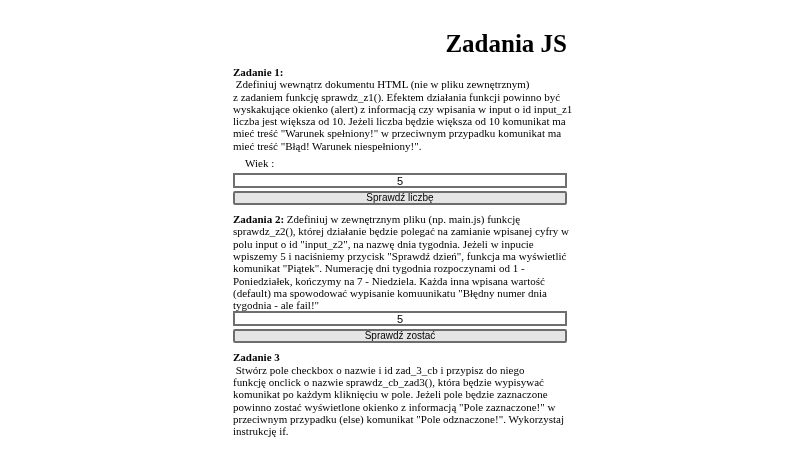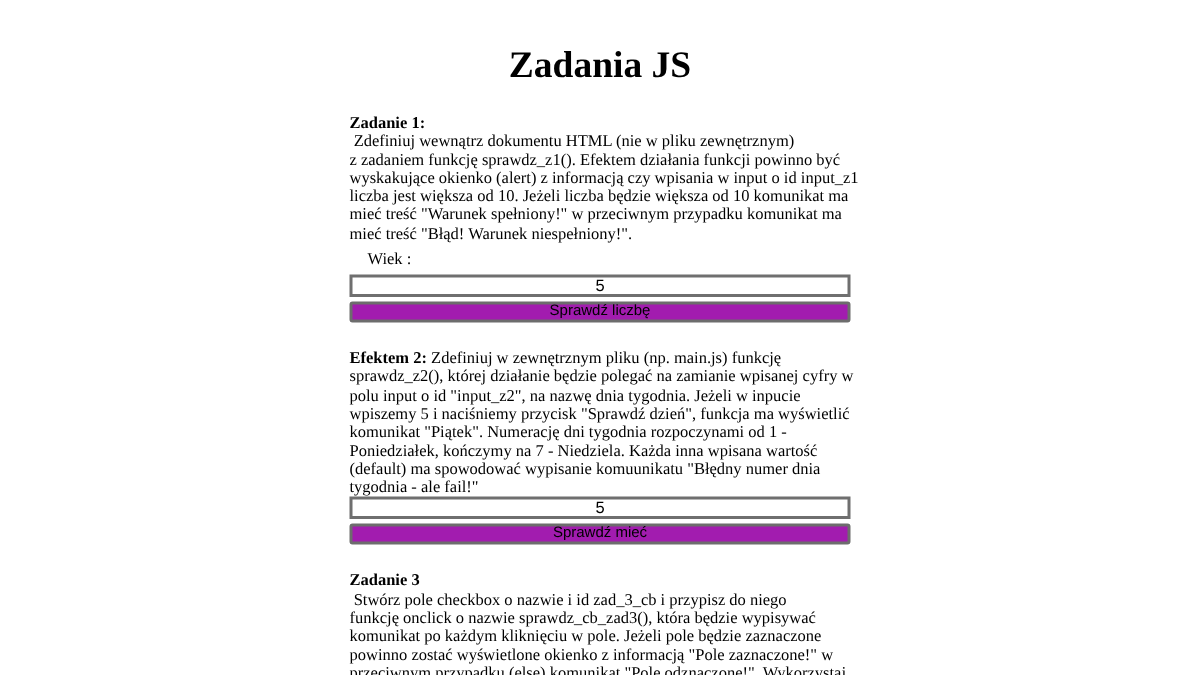--- a/index.html
+++ b/index.html
@@ -12,27 +12,27 @@
     overflow: hidden;
   }
   .page {
     width: 334px;
     margin: 0 auto;
   }
   h1.title {
     font-size: 25px;
     line-height: 29px;
     font-weight: bold;
-    text-align: center;
+    text-align: right;
     margin: 29px 0 0 0;
   }
   p.task {
     font-size: 11px;
     line-height: 12.3px;
-    margin: 18px 0 0 0;
+    margin: 8px 0 0 0;
     font-family: Liberation Serif, serif;
   }
   p.task b { font-weight: bold; }
   p.task .tx { white-space: pre; }
   .field-label {
     font-size: 11px;
     line-height: 12px;
     margin: 5px 0 4px 12px;
   }
   input.txt {
@@ -49,21 +49,21 @@
     padding: 0;
     margin: 0 0 3px 0;
     border-radius: 0;
   }
   button.btn {
     display: block;
     box-sizing: border-box;
     width: 100%;
     height: 14px;
     border: 2px solid #6d6d6d;
-    background: #a21caf;
+    background: #e5e5e5;
     color: #000000;
     font-family: "Liberation Sans", sans-serif;
     font-size: 10px;
     line-height: 10px;
     text-align: center;
     padding: 0;
     margin: 0;
     border-radius: 2px;
   }
 </style>
@@ -78,31 +78,31 @@
 z zadaniem funkcję sprawdz_z1(). Efektem działania funkcji powinno być
 wyskakujące okienko (alert) z informacją czy wpisania w input o id input_z1
 liczba jest większa od 10. Jeżeli liczba będzie większa od 10 komunikat ma
 mieć treść "Warunek spełniony!" w przeciwnym przypadku komunikat ma
 mieć treść "Błąd! Warunek niespełniony!".</span></p>
 
   <div class="field-label">Wiek :</div>
   <input class="txt" type="text" value="5" style="">
   <button class="btn">Sprawdź liczbę</button>
 
-  <p class="task"><b>Efektem 2:</b><span class="tx"> Zdefiniuj w zewnętrznym pliku (np. main.js) funkcję
+  <p class="task"><b>Zadania 2:</b><span class="tx"> Zdefiniuj w zewnętrznym pliku (np. main.js) funkcję
 sprawdz_z2(), której działanie będzie polegać na zamianie wpisanej cyfry w
 polu input o id "input_z2", na nazwę dnia tygodnia. Jeżeli w inpucie
 wpiszemy 5 i naciśniemy przycisk "Sprawdź dzień", funkcja ma wyświetlić
 komunikat "Piątek". Numerację dni tygodnia rozpoczynami od 1 -
 Poniedziałek, kończymy na 7 - Niedziela. Każda inna wpisana wartość
 (default) ma spowodować wypisanie komuunikatu "Błędny numer dnia
 tygodnia - ale fail!"</span></p>
 
   <input class="txt" type="text" value="5" style="">
-  <button class="btn">Sprawdź mieć</button>
+  <button class="btn">Sprawdź zostać</button>
 
   <p class="task"><b>Zadanie 3</b><span class="tx"> Stwórz pole checkbox o nazwie i id zad_3_cb i przypisz do niego
 funkcję onclick o nazwie sprawdz_cb_zad3(), która będzie wypisywać
 komunikat po każdym kliknięciu w pole. Jeżeli pole będzie zaznaczone
 powinno zostać wyświetlone okienko z informacją "Pole zaznaczone!" w
 przeciwnym przypadku (else) komunikat "Pole odznaczone!". Wykorzystaj
 instrukcję if.</span></p>
 
 </div>
 

